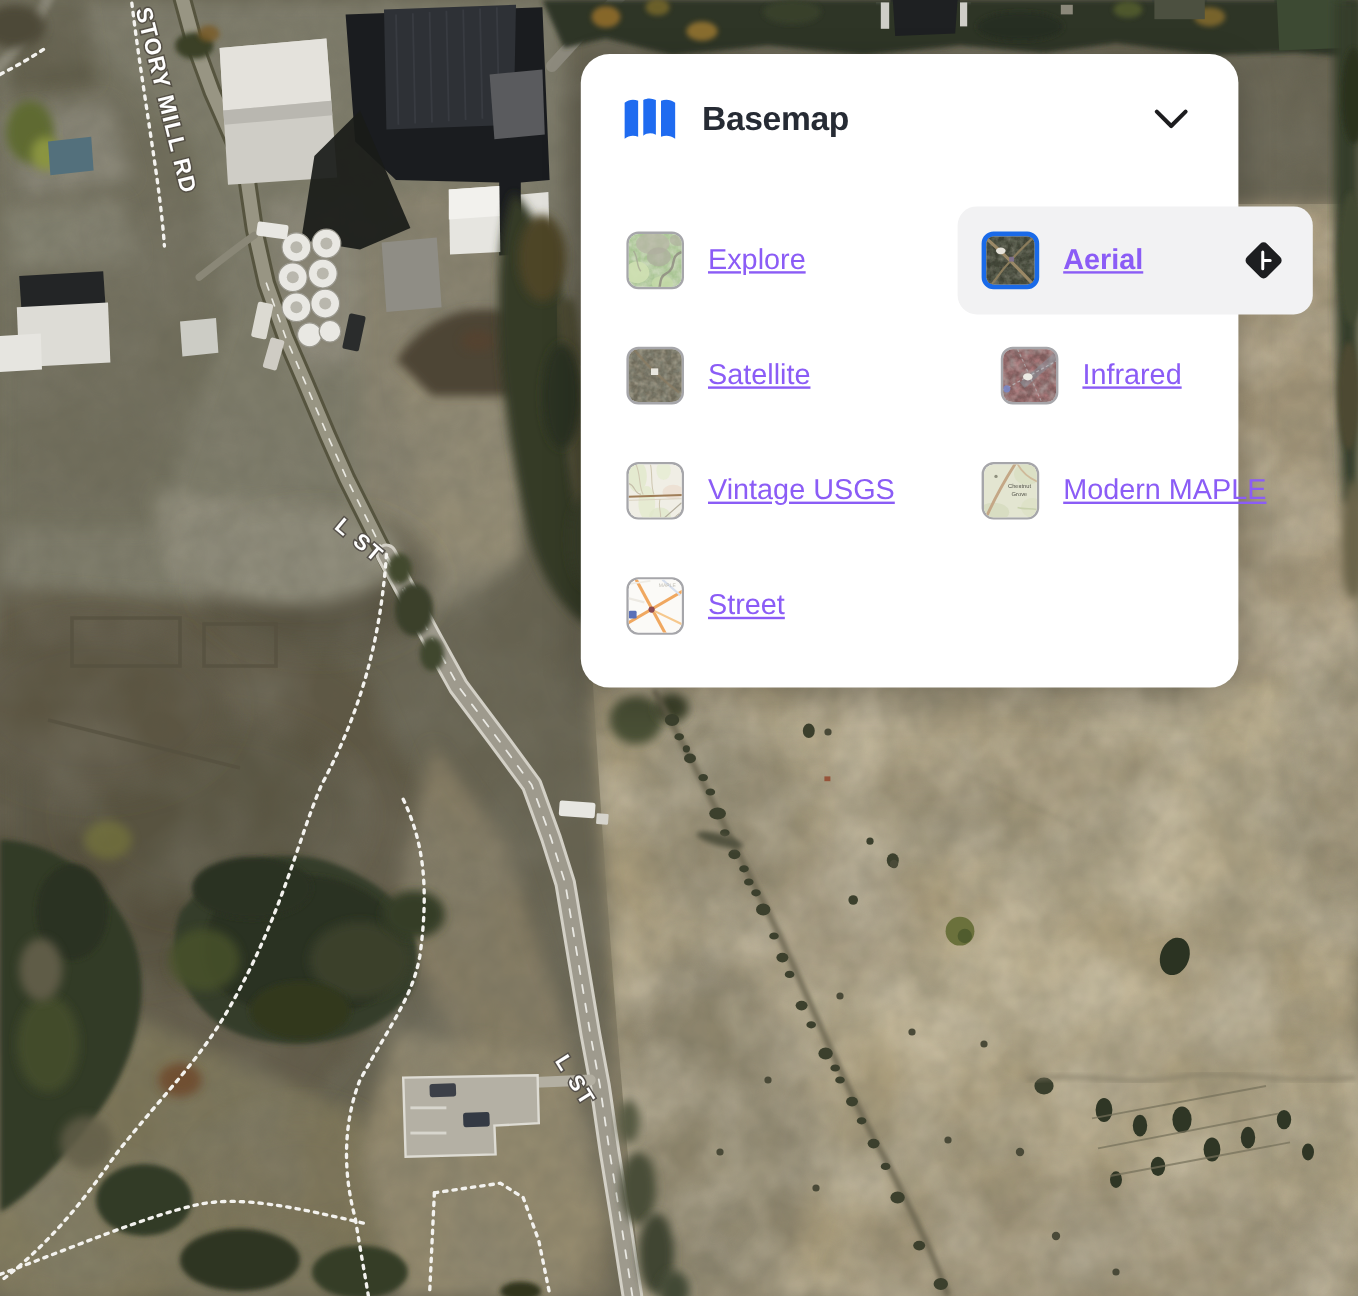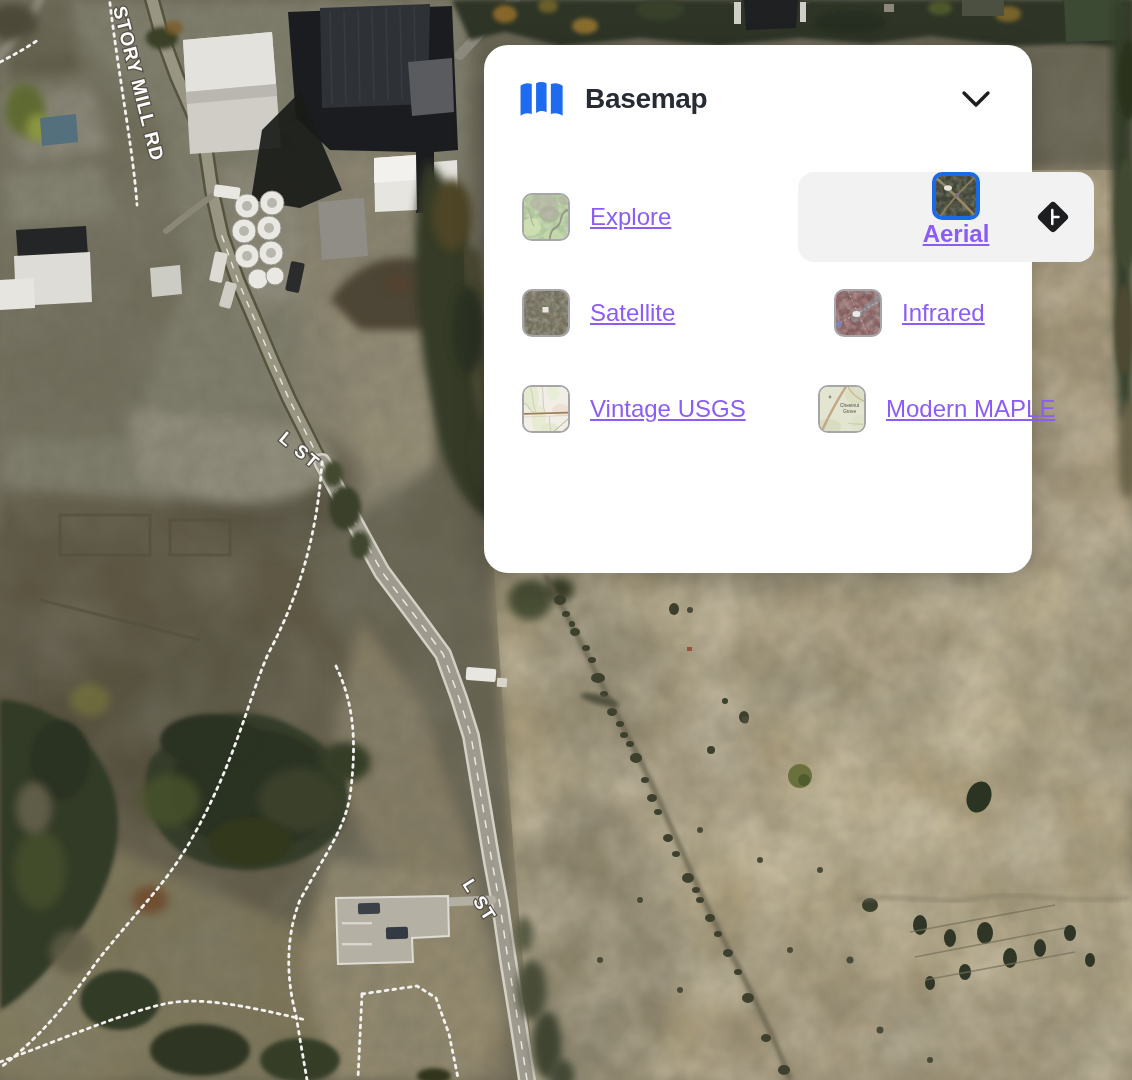--- a/index.html
+++ b/index.html
@@ -376,21 +376,21 @@
 <ellipse cx="27" cy="21" rx="10" ry="8" fill="#aeac9e" opacity="0.7"></ellipse>
 <ellipse cx="43" cy="7" rx="7" ry="5" fill="#b2b0a1" opacity="0.65"></ellipse>
 <ellipse cx="9" cy="34" rx="10" ry="9" fill="#cfe0b2" opacity="0.9"></ellipse>
 <ellipse cx="30" cy="43" rx="9" ry="6" fill="#c6dba9" opacity="0.8"></ellipse>
 <path d="M46,17 C35,21 43,30 33,35 C27,38 29,44 27,48" stroke="#8f8d81" stroke-width="2" fill="none" opacity="0.85"></path>
 <path d="M6,16 C10,22 8,28 12,33" stroke="#9c9a8c" stroke-width="1.2" fill="none" opacity="0.6"></path>
 </svg>
       </div>
       <span class="lbl">Explore</span>
   </div>
-  <div class="cell hl" style="left:314px;top:127px;flex-direction:column;">
+  <div class="cell hl" style="left:314px;top:127px;">
     <div class="thumb sel">
         <svg width="48" height="48" viewBox="0 0 48 48">
 <defs>
             <filter id="fx2" x="0" y="0" width="100%" height="100%">
               <feTurbulence type="fractalNoise" baseFrequency="0.2" numOctaves="3" seed="17"></feTurbulence>
               <feColorMatrix type="matrix" values="0 0 0 0 0.42  0 0 0 0 0.42  0 0 0 0 0.33  1.4 0 0 0 -0.45"></feColorMatrix>
             </filter>
 <filter id="fx2b" x="0" y="0" width="100%" height="100%">
               <feTurbulence type="fractalNoise" baseFrequency="0.25" numOctaves="2" seed="29"></feTurbulence>
               <feColorMatrix type="matrix" values="0 0 0 0 0.09  0 0 0 0 0.11  0 0 0 0 0.07  1.4 0 0 0 -0.5"></feColorMatrix>
@@ -486,13 +486,30 @@
 <path d="M3,48 C10,32 20,14 29,0" stroke="#c4a786" stroke-width="2.4" fill="none"></path>
 <path d="M29,0 C33,8 40,14 48,17" stroke="#cfba9a" stroke-width="1.5" fill="none"></path>
 <text x="22" y="22" font-size="4.8" fill="#4f4f46" font-family="Liberation Sans, sans-serif">Chestnut</text>
 <text x="25" y="28" font-size="4.8" fill="#4f4f46" font-family="Liberation Sans, sans-serif">Grove</text>
 <circle cx="12" cy="12" r="1.4" fill="#8f907e"></circle>
 <path d="M30,38 C36,40 42,38 48,40" stroke="#c9d2ae" stroke-width="1.3" fill="none"></path>
 </svg>
       </div>
       <span class="lbl">Modern MAPLE</span>
   </div>
+  <div class="cell" style="left:18px;top:415px;">
+    <div class="thumb">
+        <svg width="48" height="48" viewBox="0 0 48 48">
+<rect width="48" height="48" fill="#fbfaf7"></rect>
+<path d="M0,39 L48,11" stroke="#f0a860" stroke-width="2.6"></path>
+<path d="M7,0 L33,48" stroke="#f0a860" stroke-width="2.6"></path>
+<path d="M21,27 L48,40" stroke="#f6c88d" stroke-width="1.8"></path>
+<path d="M0,17 L15,21" stroke="#ece9e2" stroke-width="1.8"></path>
+<path d="M30,2 L45,15" stroke="#d7dfed" stroke-width="1.8"></path>
+<path d="M0,6 L20,3" stroke="#efece5" stroke-width="1.5"></path>
+<circle cx="21" cy="27" r="2.6" fill="#8c4a52"></circle>
+<rect x="2" y="28" width="6.5" height="6.5" rx="1.2" fill="#5a70b8"></rect>
+<text x="27" y="8" font-size="4.2" fill="#c2bfb6" font-family="Liberation Sans, sans-serif">MAPLE</text>
+</svg>
+      </div>
+      <span class="lbl">Street</span>
+  </div>
 </div>
 
 </body></html>

